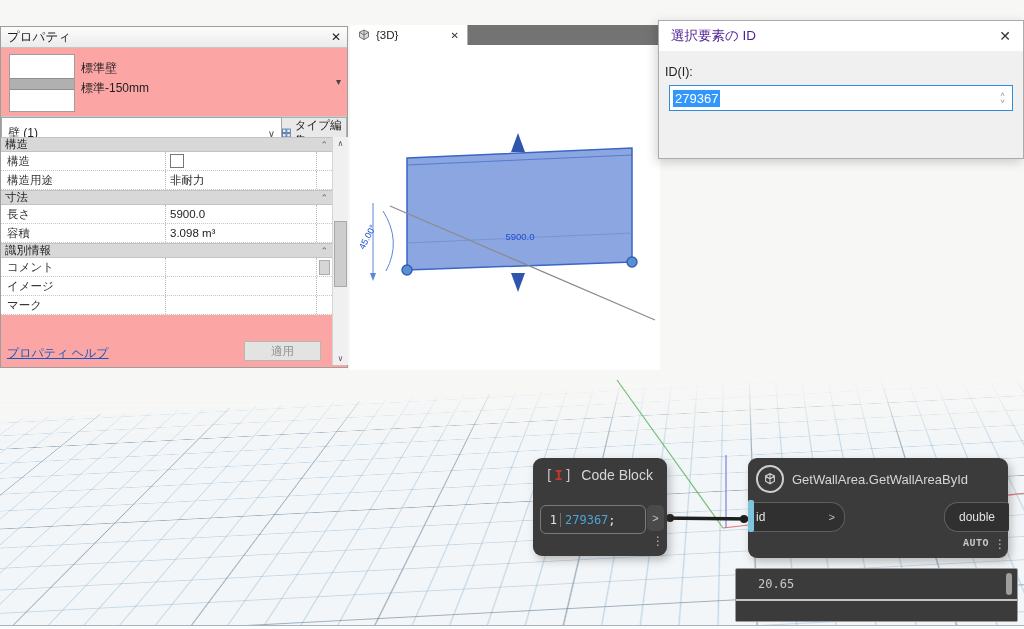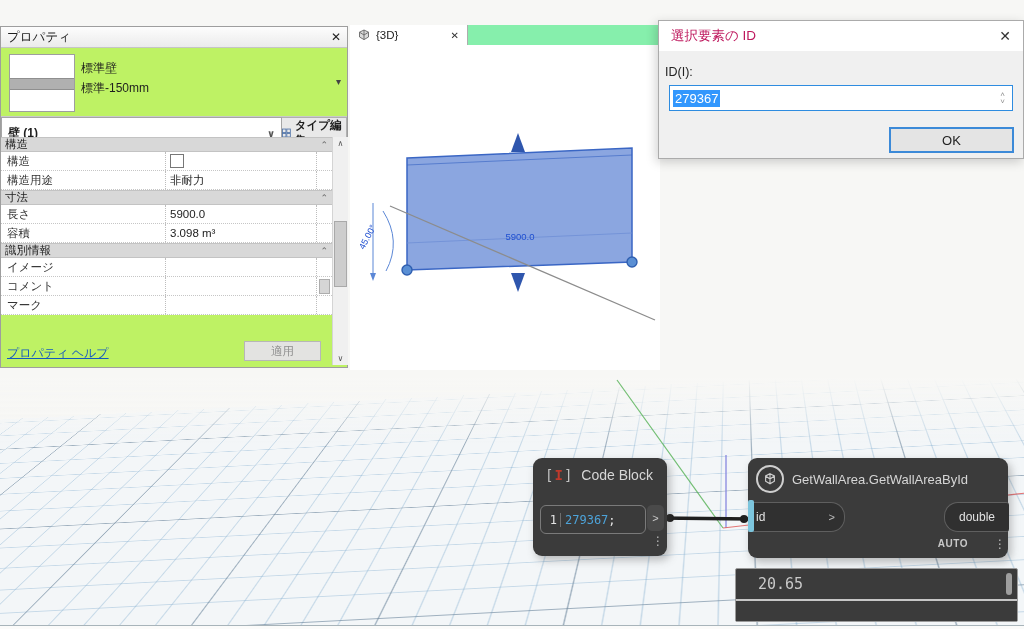--- a/index.html
+++ b/index.html
@@ -51,45 +51,45 @@
   #gw-node .node-head{padding:7px 8px 4px 8px;}
   .gw-circle{width:24px;height:24px;border:2px solid #cfcfcf;border-radius:50%;
     display:flex;align-items:center;justify-content:center;flex:0 0 auto;}
   #gw-node .node-title{font-size:13px;}
   .port{position:absolute;background:#303030;border:1px solid #5f5f5f;color:#e2e2e2;
     font-size:12px;display:flex;align-items:center;}
   #gw-in{left:0px;top:44px;width:88px;height:28px;border-left:none;border-radius:0 14px 14px 0;padding-left:8px;}
   #gw-in .pchev{margin-left:auto;margin-right:9px;color:#bdbdbd;font-size:11px;}
   #gw-in-bar{position:absolute;left:0;top:42px;width:6px;height:32px;background:#7cc5dd;border-radius:2px;z-index:2;}
   #gw-out{left:196px;top:44px;width:64px;height:28px;border-right:none;border-radius:14px 3px 3px 14px;justify-content:center;}
-  #gw-auto{position:absolute;left:0;top:80px;width:100%;text-align:right;padding-right:40px;box-sizing:border-box;
-    font-size:10px;font-weight:bold;letter-spacing:.5px;color:#c8c8c8;}
+  #gw-auto{position:absolute;left:0;top:80px;width:100%;text-align:right;padding-right:19px;box-sizing:border-box;
+    font-size:10px;font-weight:bold;letter-spacing:.5px;color:#c8c8c8;font-family:Liberation Mono, monospace;}
   #gw-kebab{left:246px;top:81px;}
 
   #watch{position:absolute;left:735px;top:568px;width:283px;height:54px;z-index:6;
     background:#3b3b3b;border:1px solid #9b9b9b;border-radius:2px;box-sizing:border-box;}
   #watch-row1{position:absolute;left:0;top:0;width:100%;height:30px;border-bottom:2px solid #c6c6c6;
     display:flex;align-items:center;}
-  #watch-val{font-family:"DejaVu Sans Mono",monospace;font-size:15px;color:#c9c9c9;padding-left:22px;}
+  #watch-val{font-family:"DejaVu Sans Mono",monospace;font-size:12px;color:#c9c9c9;padding-left:22px;}
   #watch-thumb{position:absolute;right:5px;top:4px;width:6px;height:22px;background:#9e9e9e;border-radius:3px;}
   #watch-row2{position:absolute;left:0;top:32px;width:100%;height:20px;background:#3b3b3b;}
 
   
-  #props{left:0;top:26px;width:348px;height:342px;background:#bef264;border:1px solid #9e9e9e;
+  #props{left:0;top:26px;width:348px;height:342px;background:#fca5a5;border:1px solid #9e9e9e;
     box-sizing:border-box;z-index:10;font-size:12px;color:#1e1e1e;}
   #props-title{position:relative;height:20px;background:linear-gradient(#fdfdfd,#ebebeb);
     border-bottom:1px solid #c5c5c5;display:flex;align-items:center;padding:0 6px;}
   #props-title .t{font-size:12.5px;}
   .close-x{margin-left:auto;font-size:12px;color:#222;cursor:default;}
   #type-sel{position:relative;height:68px;border-bottom:1px solid #c9c9c9;}
   #type-thumb{position:absolute;left:8px;top:6px;width:64px;height:56px;background:#fff;border:1px solid #9e9e9e;}
   #type-thumb .band{position:absolute;left:0;top:23px;width:100%;height:10px;background:#b0b0b0;border-top:1px solid #8f8f8f;border-bottom:1px solid #8f8f8f;}
   #type-names{position:absolute;left:80px;top:10px;line-height:20px;}
   #type-arrow{position:absolute;right:6px;top:28px;font-size:10px;color:#444;}
-  #elem-row{position:relative;height:32px;display:flex;font-weight:bold;}
+  #elem-row{position:relative;height:32px;display:flex;}
   #elem-combo{width:281px;background:#fff;border:1px solid #a6a6a6;box-sizing:border-box;
     display:flex;align-items:center;padding:0 6px;}
   #elem-combo .dd{margin-left:auto;font-size:10px;color:#555;}
   #edit-type-btn{flex:1;background:#e9e9e9;border:1px solid #b0b0b0;border-left:none;box-sizing:border-box;
     display:flex;align-items:center;justify-content:center;gap:4px;font-size:11.5px;}
   #prop-grid{position:absolute;left:0;top:110px;width:331px;}
   .sec-hdr{height:15px;background:#d8d8d8;border-top:1px solid #c3c3c3;border-bottom:1px solid #c3c3c3;
     box-sizing:border-box;display:flex;align-items:center;padding:0 4px;font-size:11.5px;color:#222;}
   .sec-hdr .coll{margin-left:auto;font-size:9px;color:#666;}
   .prow{height:19px;background:#fff;display:flex;box-sizing:border-box;border-bottom:1px dotted #c6c6c6;font-size:11.5px;}
@@ -101,31 +101,31 @@
   #prop-scroll{position:absolute;left:331px;top:110px;width:16px;height:228px;background:#f0f0f0;border-left:1px solid #d4d4d4;box-sizing:border-box;}
   #prop-scroll .arr{position:absolute;left:0;width:100%;text-align:center;font-size:8px;color:#555;}
   #scroll-thumb{position:absolute;left:1px;top:84px;width:13px;height:66px;background:#cdcdcd;border:1px solid #a9a9a9;box-sizing:border-box;}
   #props-footer{position:absolute;left:0;bottom:0;width:100%;height:30px;}
   #help-link{position:absolute;left:6px;top:8px;color:#1558c0;text-decoration:underline;font-size:12px;}
   #apply-btn{position:absolute;left:243px;top:4px;width:77px;height:20px;background:#e3e3e1;border:1px solid #b7b7b7;
     box-sizing:border-box;color:#8e8e8e;font-size:11.5px;display:flex;align-items:center;justify-content:center;}
 
   
   #view-win{left:350px;top:25px;width:310px;height:345px;background:#fff;z-index:9;}
-  #tabbar{position:relative;height:20px;background:#86efac;display:flex;}
+  #tabbar{position:relative;height:20px;background:#737373;display:flex;}
   #tab-3d{width:118px;background:#fff;display:flex;align-items:center;gap:6px;padding:0 8px;box-sizing:border-box;
     border-right:1px solid #aeaeae;font-size:11.5px;color:#222;}
   #tab-3d .tx{margin-left:auto;font-size:10px;color:#333;}
   #view-svg{position:absolute;left:0;top:20px;}
 
   
   #dialog{left:658px;top:20px;width:366px;height:139px;background:#f0f0f0;border:1px solid #ababab;
     box-sizing:border-box;z-index:11;box-shadow:-2px 3px 10px rgba(0,0,0,.18);}
   #dlg-title{position:relative;height:30px;background:#fff;display:flex;align-items:center;padding:0 12px;}
-  #dlg-title .t{font-size:13.5px;color:#be185d;}
+  #dlg-title .t{font-size:13.5px;color:#4c1d95;}
   #dlg-title .close-x{font-size:14px;color:#333;}
   #dlg-label{position:absolute;left:6px;top:44px;font-size:12.5px;color:#222;}
   #dlg-input{position:absolute;left:10px;top:64px;width:344px;height:26px;background:#fff;
     border:1px solid #2e8ce0;box-sizing:border-box;display:flex;align-items:center;padding-left:3px;font-size:13px;}
   #dlg-input .sel{background:#3297fd;color:#fff;padding:1px 2px;}
   #dlg-spin{position:absolute;right:2px;top:2px;width:15px;height:20px;display:flex;flex-direction:column;
     align-items:center;justify-content:center;color:#909090;font-size:8px;line-height:7px;}
   #dlg-ok{position:absolute;left:230px;top:106px;width:125px;height:26px;background:#e4e4e4;
     border:2px solid #3c8ad8;box-sizing:border-box;display:flex;align-items:center;justify-content:center;
     font-size:13px;color:#222;}
@@ -256,30 +256,30 @@
       <div class="prow">
         <div class="lbl">容積</div>
         <div class="val">3.098 m³</div>
         <div class="mini"></div>
       </div>
       <div class="sec-hdr">
         <span>識別情報</span>
         <span class="coll">⌃</span>
       </div>
       <div class="prow">
-        <div class="lbl">イメージ</div>
-        <div class="val"></div>
-        <div class="mini"></div>
-      </div>
-      <div class="prow">
         <div class="lbl">コメント</div>
         <div class="val"></div>
         <div class="mini">
           <div class="mini-btn"></div>
         </div>
+      </div>
+      <div class="prow">
+        <div class="lbl">イメージ</div>
+        <div class="val"></div>
+        <div class="mini"></div>
       </div>
       <div class="prow">
         <div class="lbl">マーク</div>
         <div class="val"></div>
         <div class="mini"></div>
       </div>
     </div>
   <div id="prop-scroll">
     <span class="arr" style="top:2px;">∧</span>
     <div id="scroll-thumb"></div>
@@ -331,14 +331,13 @@
     <span class="close-x">✕</span>
   </div>
   <div id="dlg-label">ID(I):</div>
   <div id="dlg-input">
     <span class="sel">279367</span>
     <div id="dlg-spin">
       <span>˄</span>
       <span>˅</span>
     </div>
   </div>
-  <div id="dlg-ok">OK</div>
 </div>
 
 </body></html>

